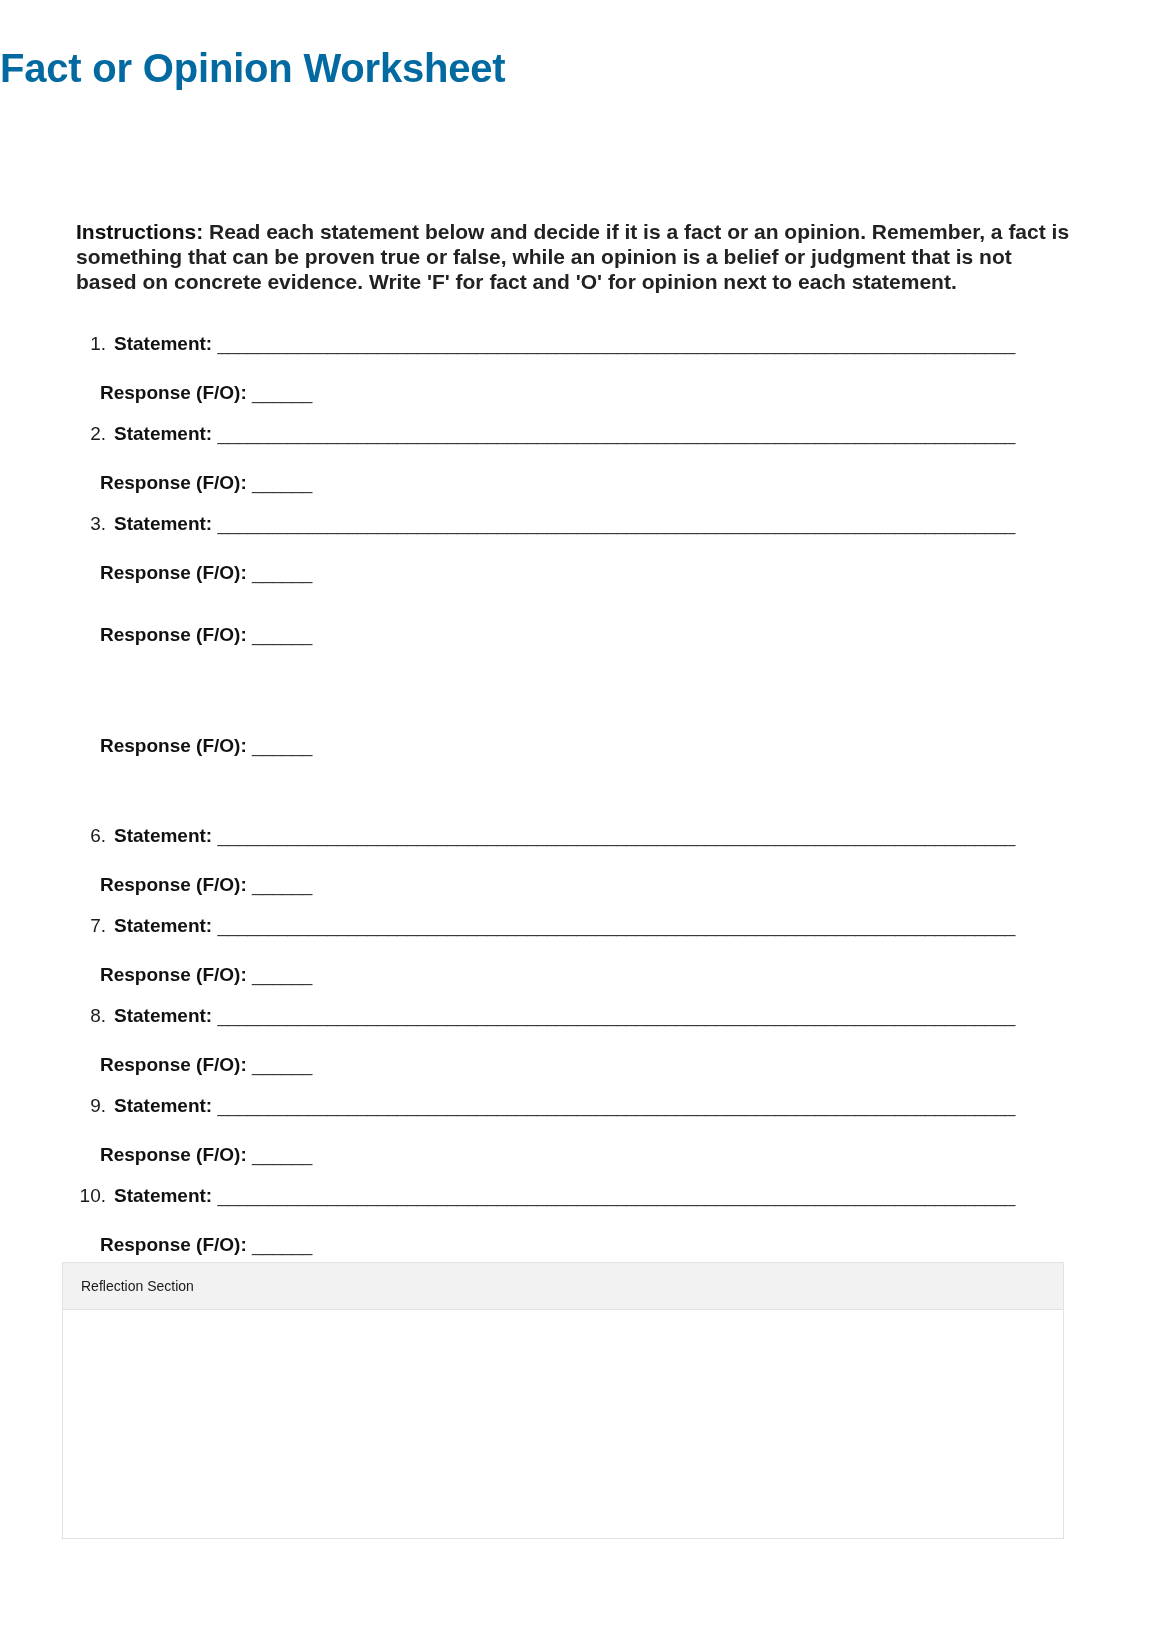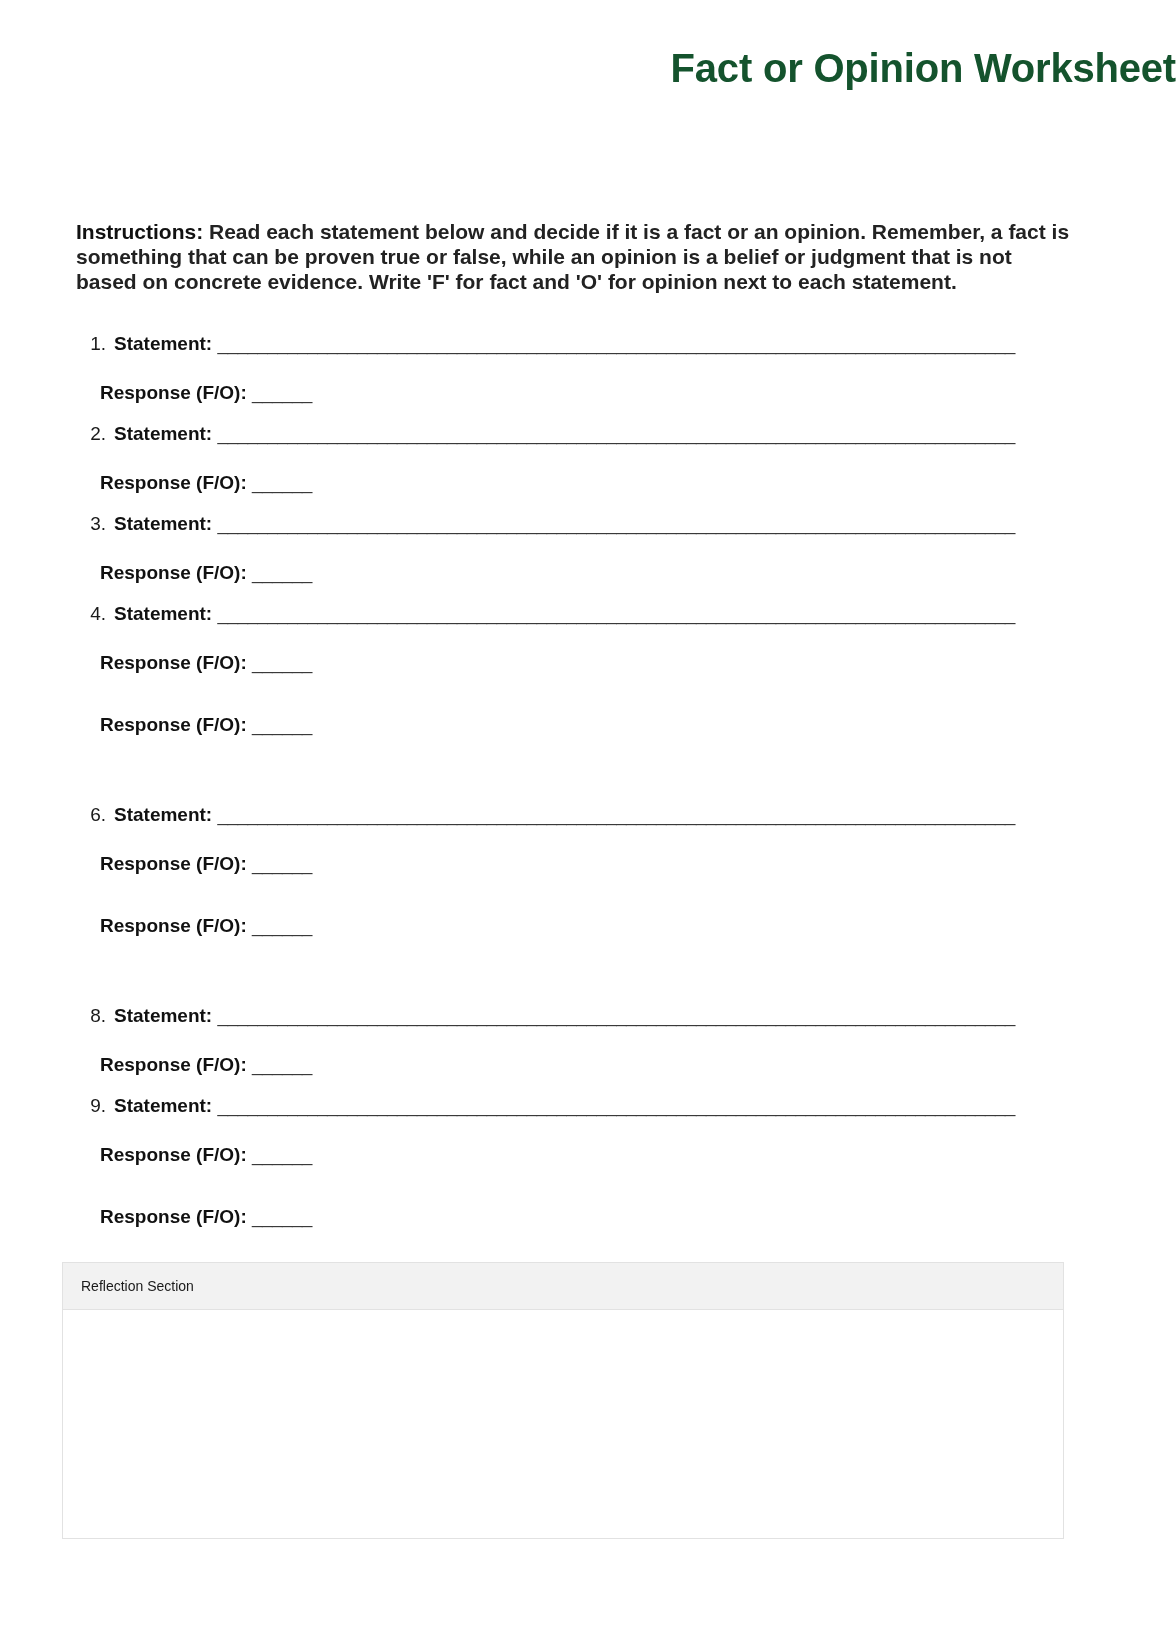--- a/index.html
+++ b/index.html
@@ -25,24 +25,24 @@
     background: #ffffff;
     box-sizing: border-box;
   }
 
   
   .title {
     position: absolute;
     left: 0;
     top: 46px;
     width: 1176px;
-    text-align: right;
+    text-align: left;
     font-size: 40px;
     font-weight: bold;
-    color: #14532d;
+    color: #0369a1;
     letter-spacing: -0.2px;
   }
 
   
   .namedate {
     position: absolute;
     left: 60px;
     top: 152px;
     width: 1006px;
     font-size: 19px;
@@ -183,42 +183,43 @@
       </div>
       <div class="item">
         <div class="stmt-row"><span class="num">2.</span><span class="stmt-label">Statement:</span> <span class="stmt-line">________________________________________________________________________________</span></div>
         <div class="resp-row"><span class="resp-label">Response (F/O):</span> <span class="resp-line">______</span></div>
       </div>
       <div class="item">
         <div class="stmt-row"><span class="num">3.</span><span class="stmt-label">Statement:</span> <span class="stmt-line">________________________________________________________________________________</span></div>
         <div class="resp-row"><span class="resp-label">Response (F/O):</span> <span class="resp-line">______</span></div>
       </div>
       <div class="item">
-        <div class="stmt-row"><span class="num">4.</span><span class="stmt-label">Statement:</span> <span class="stmt-line">________________________________________________________________________________</span></div>
         <div class="resp-row"><span class="resp-label">Response (F/O):</span> <span class="resp-line">______</span></div>
       </div>
       <div class="item">
         <div class="resp-row"><span class="resp-label">Response (F/O):</span> <span class="resp-line">______</span></div>
       </div>
       <div class="item">
         <div class="stmt-row"><span class="num">6.</span><span class="stmt-label">Statement:</span> <span class="stmt-line">________________________________________________________________________________</span></div>
         <div class="resp-row"><span class="resp-label">Response (F/O):</span> <span class="resp-line">______</span></div>
       </div>
       <div class="item">
+        <div class="stmt-row"><span class="num">7.</span><span class="stmt-label">Statement:</span> <span class="stmt-line">________________________________________________________________________________</span></div>
         <div class="resp-row"><span class="resp-label">Response (F/O):</span> <span class="resp-line">______</span></div>
       </div>
       <div class="item">
         <div class="stmt-row"><span class="num">8.</span><span class="stmt-label">Statement:</span> <span class="stmt-line">________________________________________________________________________________</span></div>
         <div class="resp-row"><span class="resp-label">Response (F/O):</span> <span class="resp-line">______</span></div>
       </div>
       <div class="item">
         <div class="stmt-row"><span class="num">9.</span><span class="stmt-label">Statement:</span> <span class="stmt-line">________________________________________________________________________________</span></div>
         <div class="resp-row"><span class="resp-label">Response (F/O):</span> <span class="resp-line">______</span></div>
       </div>
       <div class="item">
+        <div class="stmt-row"><span class="num">10.</span><span class="stmt-label">Statement:</span> <span class="stmt-line">________________________________________________________________________________</span></div>
         <div class="resp-row"><span class="resp-label">Response (F/O):</span> <span class="resp-line">______</span></div>
       </div>
     </div>
 
   <div class="reflection">
     <div class="ref-header">Reflection Section</div>
     <div class="ref-answer"></div>
   </div>
 
 </div>

